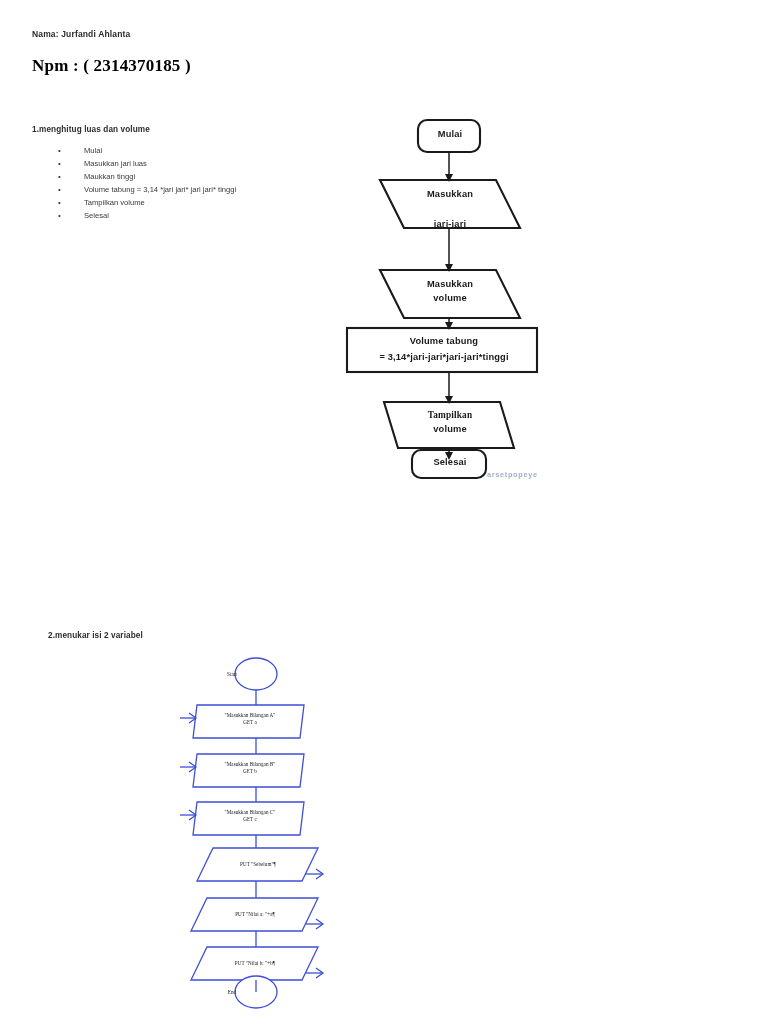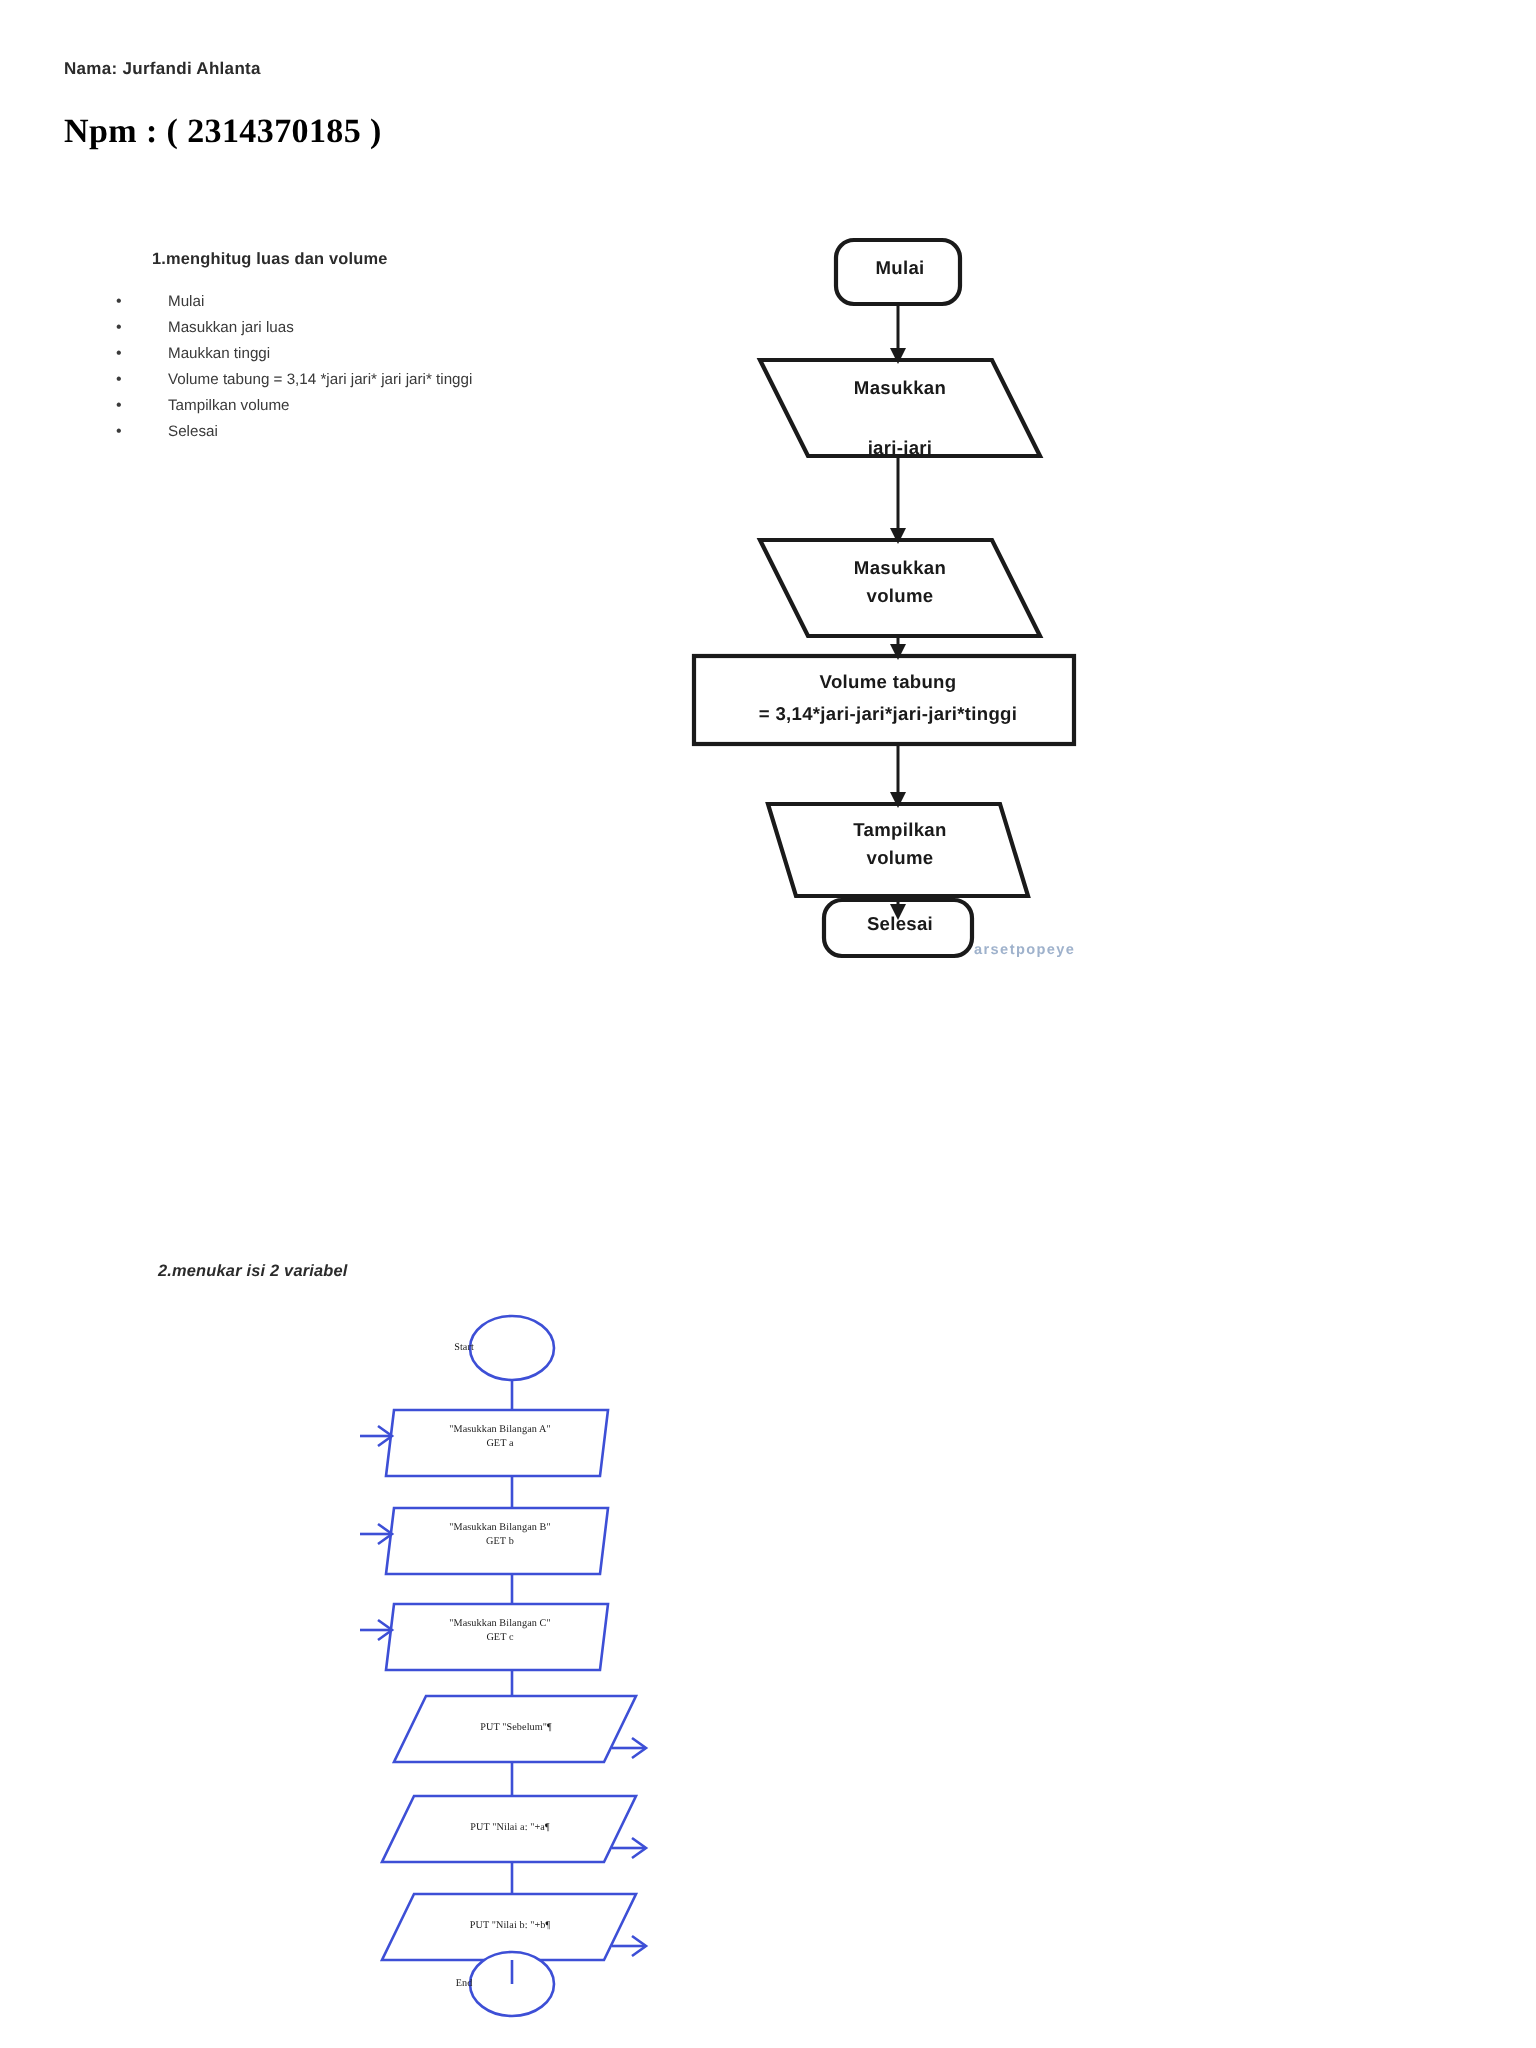--- a/index.html
+++ b/index.html
@@ -24,24 +24,23 @@
     font-family:"Liberation Serif", serif;
     font-size:17px;font-weight:bold;color:#000;
     letter-spacing:.2px;
   }
 
   
   .sec-title{
     position:absolute;
     font-size:8.2px;font-weight:bold;color:#2b2b2b;
     letter-spacing:.1px;
-    margin-left:44px;
   }
   #sec1-title{left:32px;top:125px;}
-  #sec2-title{left:35px;top:631px;font-style:italic;}
+  #sec2-title{left:48px;top:631px;}
 
   
   .bullets{
     position:absolute;left:46px;top:144px;
     list-style:none;margin:0;padding:0;
   }
   .bullets li{
     font-size:7.6px;color:#3a3a3a;
     line-height:13.1px;
     position:relative;padding-left:38px;
@@ -136,21 +135,21 @@
 
     <div class="lbl" style="top:78px;">Masukkan</div>
     <div class="lbl" style="top:108px;">jari-jari</div>
 
     <div class="lbl" style="top:168px;">Masukkan</div>
     <div class="lbl" style="top:182px;">volume</div>
 
     <div class="lbl" style="top:225px;left:-6px;">Volume tabung</div>
     <div class="lbl" style="top:241px;left:-6px;">= 3,14*jari-jari*jari-jari*tinggi</div>
 
-    <div class="lbl" style="top:299px;">Tampilkan</div>
+    <div class="lbl" style="top:299px;font-family:Liberation Serif, serif;">Tampilkan</div>
     <div class="lbl" style="top:313px;">volume</div>
 
     <div class="lbl" style="top:346px;">Selesai</div>
   </div>
 
   <div class="wm">arsetpopeye</div>
 
   <div class="sec-title" id="sec2-title">2.menukar isi 2 variabel</div>
 
   <div class="fc2">

